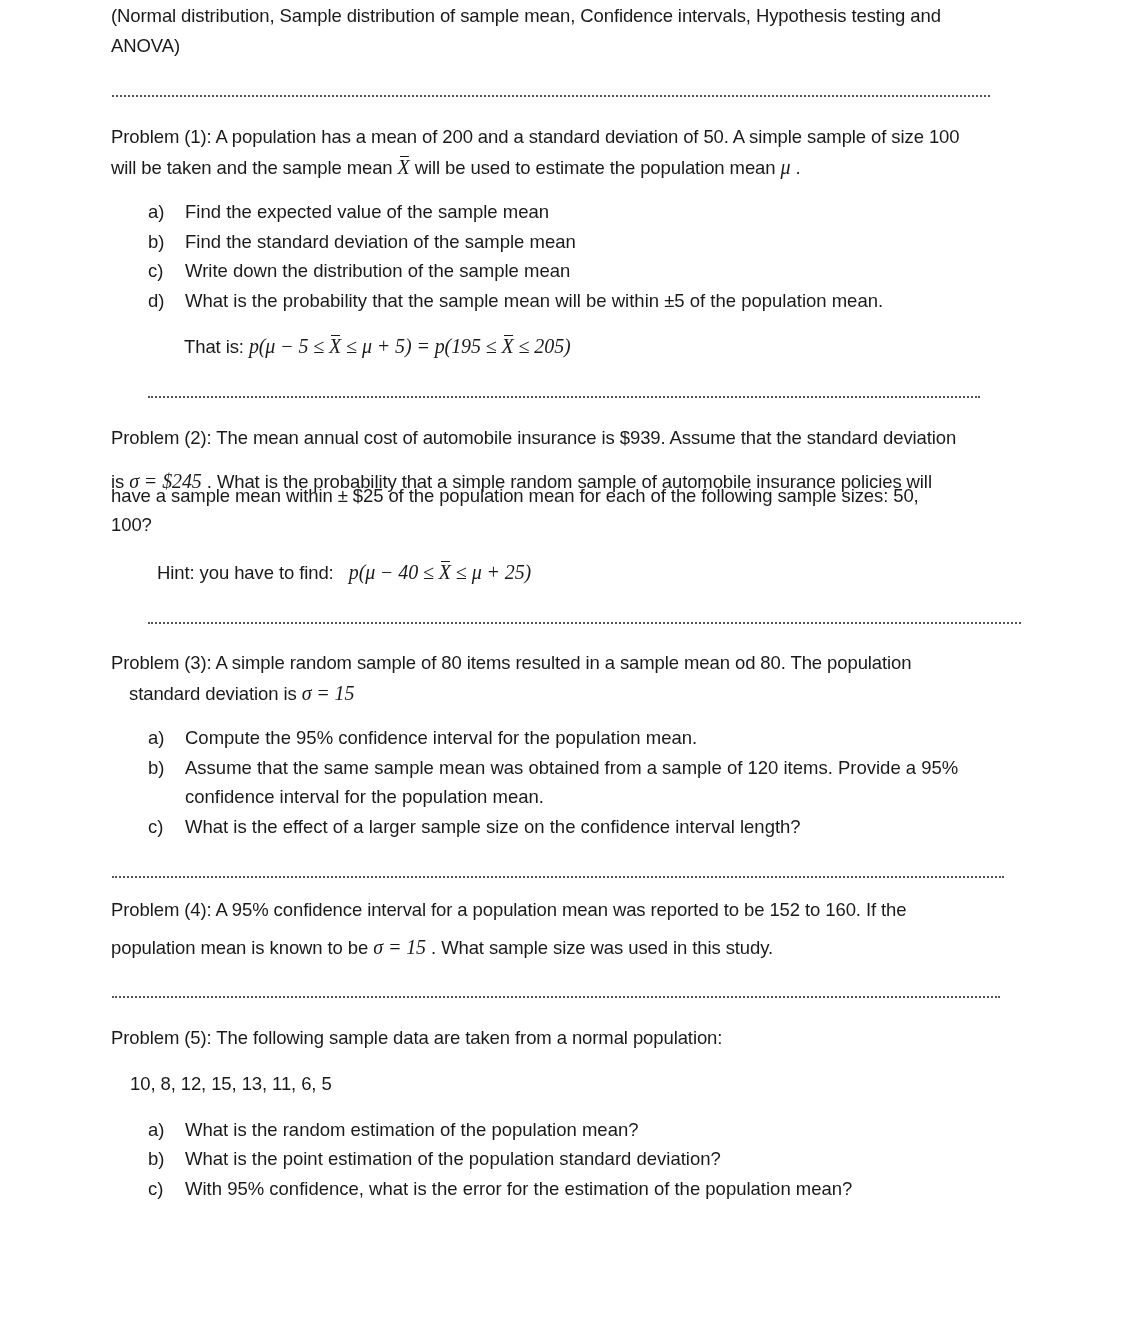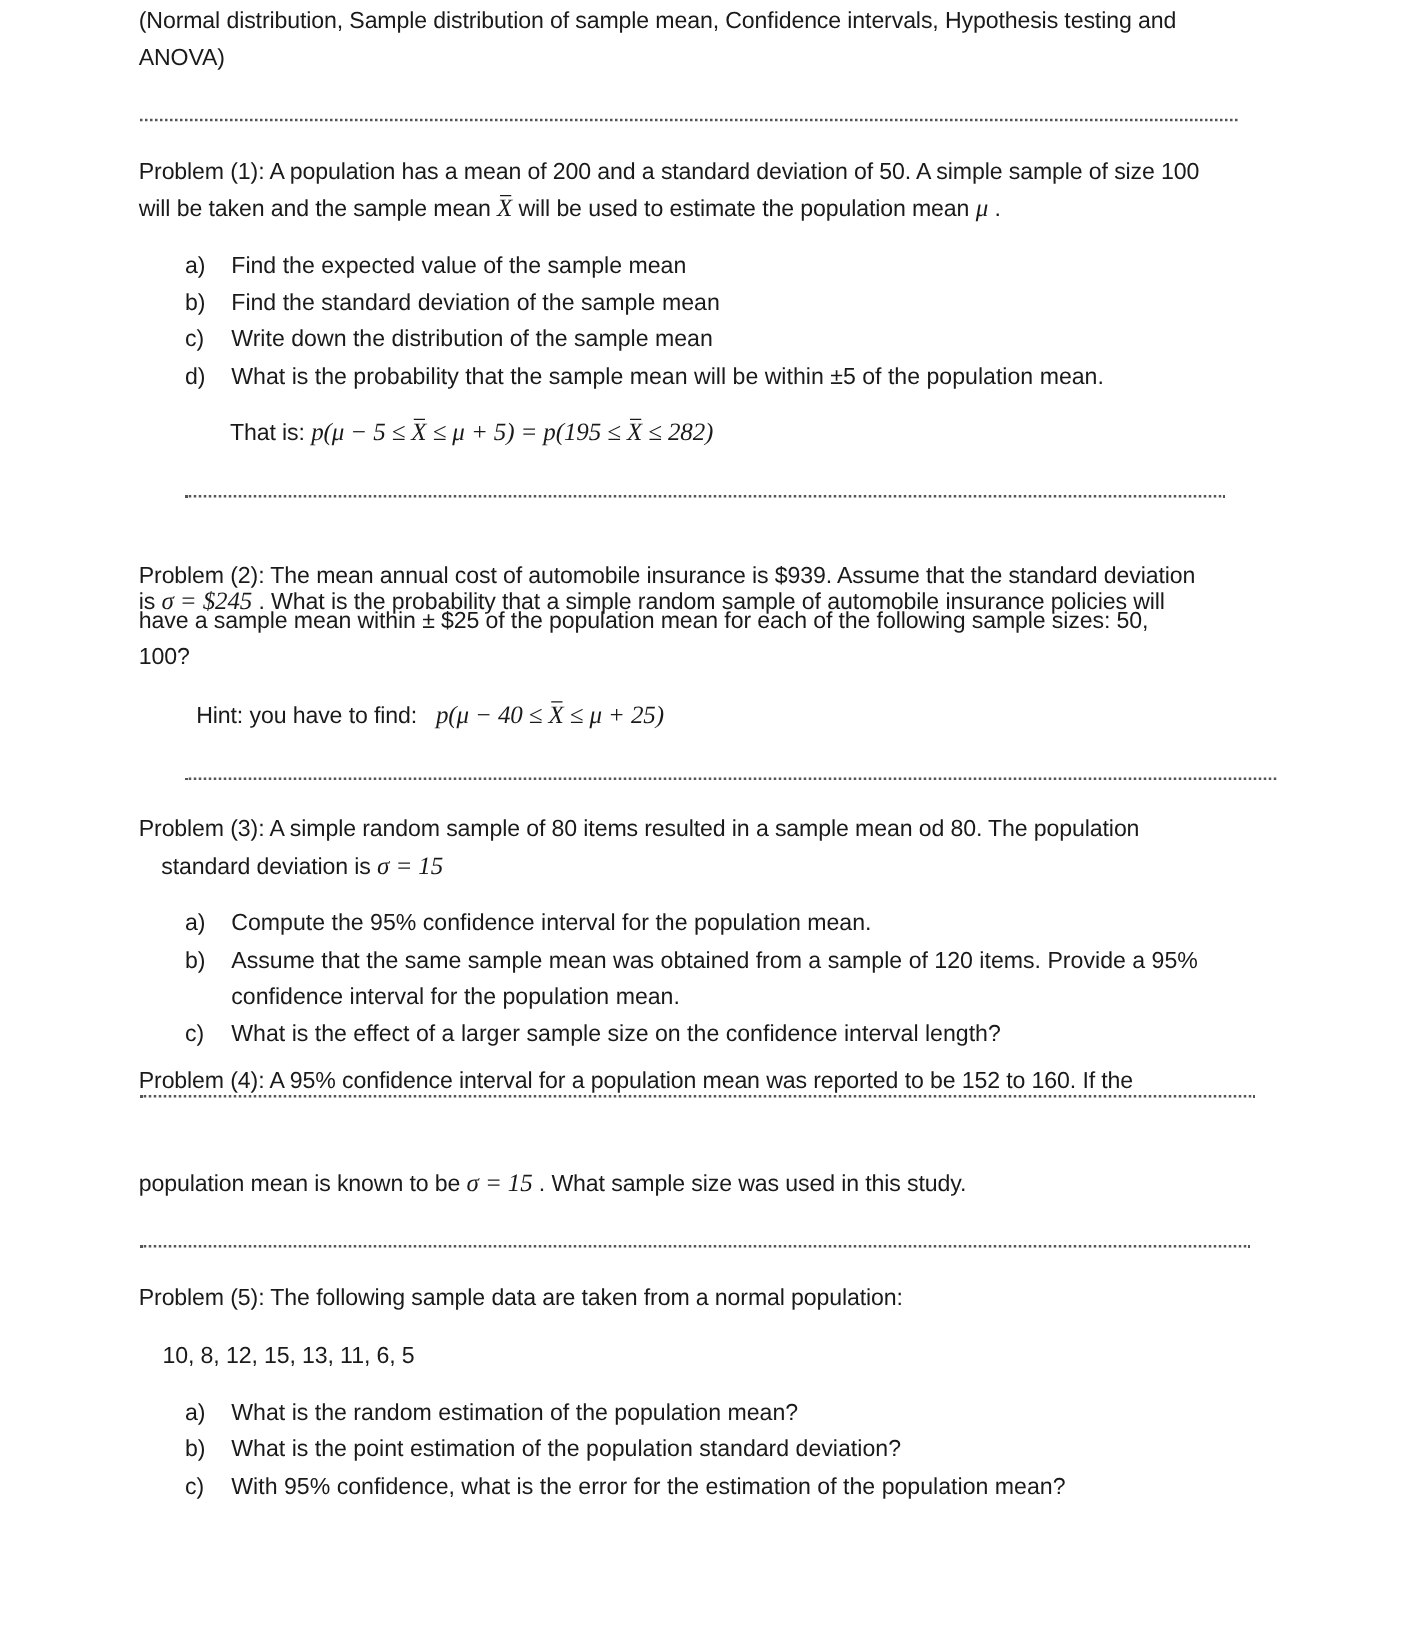--- a/index.html
+++ b/index.html
@@ -39,27 +39,27 @@
     </div>
   <div class="item" style="top:259px; left:148px;">
       <span class="lbl">c)</span>
       <span class="txt">Write down the distribution of the sample mean</span>
     </div>
   <div class="item" style="top:289px; left:148px;">
       <span class="lbl">d)</span>
       <span class="txt">What is the probability that the sample mean will be within ±5 of the population mean.</span>
     </div>
   <div class="line" style="top:334px; left:184px;">
-    <span>That is: </span><span class="math">p(μ − 5 ≤ </span><span class="math xbar">X</span><span class="math"> ≤ μ + 5) = p(195 ≤ </span><span class="math xbar">X</span><span class="math"> ≤ 282)</span>
+    <span>That is: </span><span class="math">p(μ − 5 ≤ </span><span class="math xbar">X</span><span class="math"> ≤ μ + 5) = p(195 ≤ </span><span class="math xbar">X</span><span class="math"> ≤ 205)</span>
   </div>
 </div>
 <div class="divider" style="top:396px; left:148px; width:832px;"></div>
 
 <div>
-  <div class="line" style="top:448px;text-align:center;">Problem (2): The mean annual cost of automobile insurance is $939. Assume that the standard deviation</div>
+  <div class="line" style="top:426px;text-align:center;">Problem (2): The mean annual cost of automobile insurance is $939. Assume that the standard deviation</div>
   <div class="line" style="top:469px;">
     <span>is </span><span class="math">σ = $245</span><span> . What is the probability that a simple random sample of automobile insurance policies will</span>
   </div>
   <div class="line" style="top:484px;">have a sample mean within ± $25 of the population mean for each of the following sample sizes: 50,</div>
   <div class="line" style="top:513px;">100?</div>
   <div class="line" style="top:560px; left:157px;">
     <span>Hint: you have to find:</span>&nbsp;&nbsp;&nbsp;<span class="math">p(μ − 40 ≤ </span><span class="math xbar">X</span><span class="math"> ≤ μ + 25)</span>
   </div>
 </div>
 <div class="divider" style="top:622px; left:148px; width:873px;"></div>
@@ -81,21 +81,21 @@
       <span class="txt">confidence interval for the population mean.</span>
     </div>
   <div class="item" style="top:815px; left:148px;">
       <span class="lbl">c)</span>
       <span class="txt">What is the effect of a larger sample size on the confidence interval length?</span>
     </div>
 </div>
 <div class="divider" style="top:876px; left:112px; width:892px;"></div>
 
 <div>
-  <div class="line" style="top:852px;text-align:center;">Problem (4): A 95% confidence interval for a population mean was reported to be 152 to 160. If the</div>
+  <div class="line" style="top:898px;text-align:center;">Problem (4): A 95% confidence interval for a population mean was reported to be 152 to 160. If the</div>
   <div class="line" style="top:935px;">
     <span>population mean is known to be </span><span class="math">σ = 15</span><span> . What sample size was used in this study.</span>
   </div>
 </div>
 <div class="divider" style="top:996px; left:112px; width:888px;"></div>
 
 <div>
   <div class="line" style="top:1026px;">Problem (5): The following sample data are taken from a normal population:</div>
   <div class="line" style="top:1072px;margin-left:19px;">10, 8, 12, 15, 13, 11, 6, 5</div>
   <div class="item" style="top:1118px; left:148px;">

